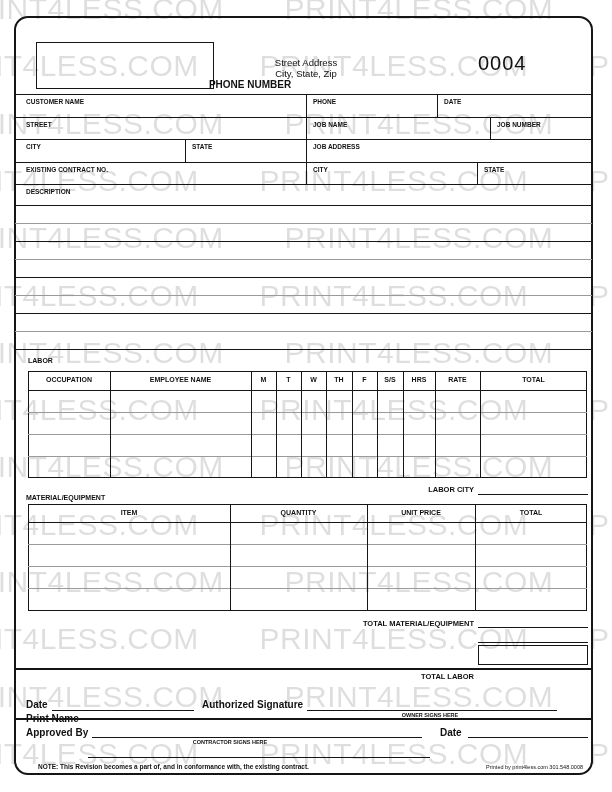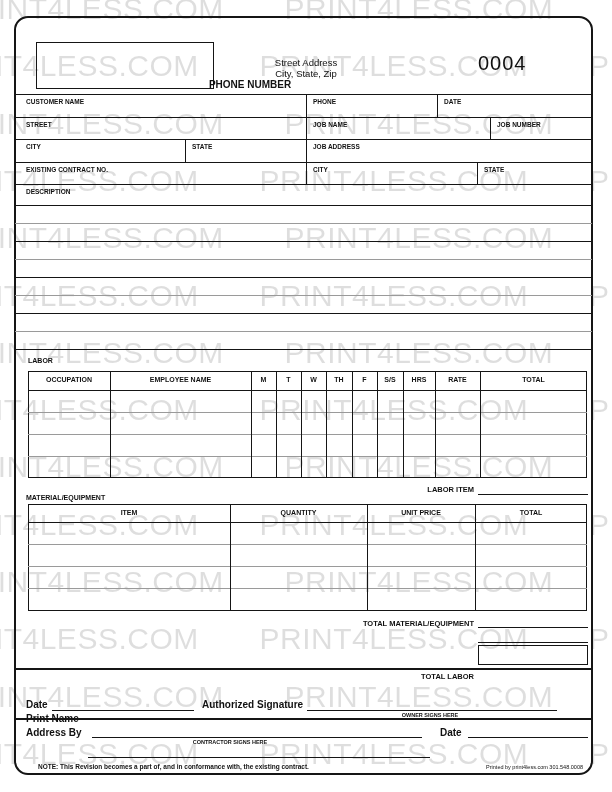--- a/index.html
+++ b/index.html
@@ -77,31 +77,31 @@
   <div class="label-xs" style="left:192px;top:143px;">STATE</div>
   <div class="label-xs" style="left:313px;top:143px;">JOB ADDRESS</div>
   <div class="label-xs" style="left:26px;top:166px;">EXISTING CONTRACT NO.</div>
   <div class="label-xs" style="left:313px;top:166px;">CITY</div>
   <div class="label-xs" style="left:484px;top:166px;">STATE</div>
   <div class="label-xs" style="left:26px;top:188px;">DESCRIPTION</div>
 
   <div class="label-s" style="left:28px;top:357px;">LABOR</div>
   <div class="label-s" style="left:26px;top:494px;">MATERIAL/EQUIPMENT</div>
 
-  <div class="tot-label" style="top:485px;">LABOR ITEM</div>
+  <div class="tot-label" style="top:485px;">LABOR CITY</div>
 
   <div class="tot-label" style="top:619px;">TOTAL MATERIAL/EQUIPMENT</div>
   <div class="tot-label" style="top:672px;">TOTAL LABOR</div>
   <div id="grand-box"></div>
 
 
   <div class="sig-label" style="left:26px;top:699px;">Date</div>
   <div class="sig-label" style="left:202px;top:699px;">Authorized Signature</div>
   <div class="hint" style="left:360px;top:712px;width:140px;">OWNER SIGNS HERE</div>
-  <div class="sig-label" style="left:26px;top:727px;">Address By</div>
+  <div class="sig-label" style="left:26px;top:727px;">Approved By</div>
   <div class="hint" style="left:160px;top:739px;width:140px;">CONTRACTOR SIGNS HERE</div>
   <div class="sig-label" style="left:440px;top:727px;">Date</div>
   <div class="sig-label" style="left:26px;top:713px;">Print Name</div>
 
   <div id="note">NOTE: This Revision becomes a part of, and in conformance with, the existing contract.</div>
   <div id="printed-by">Printed by print4less.com  301.548.0008</div>
 
   <div id="overlay">
       <div class="rule" style="left: 15px; top: 94px; width: 577px; height: 1px;"></div>
       <div class="rule" style="left: 15px; top: 117px; width: 577px; height: 1px;"></div>

